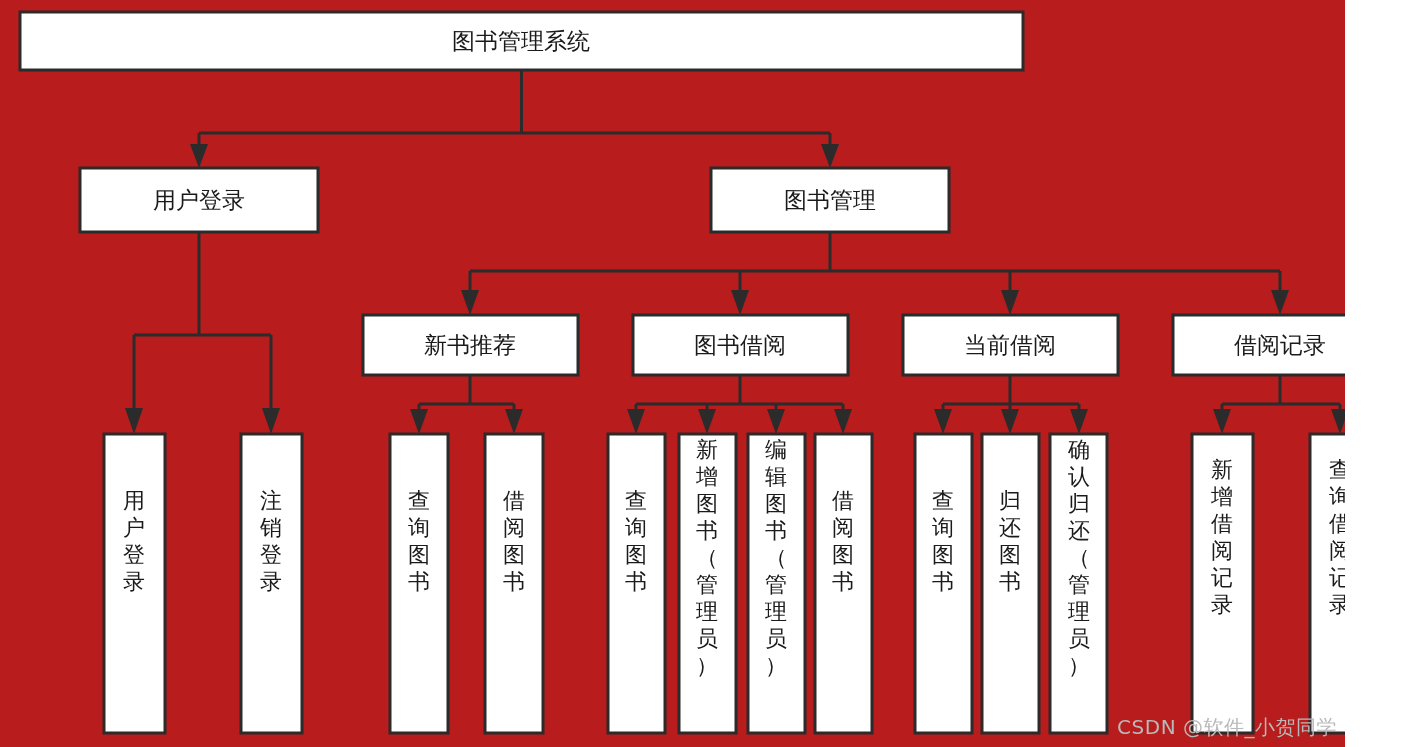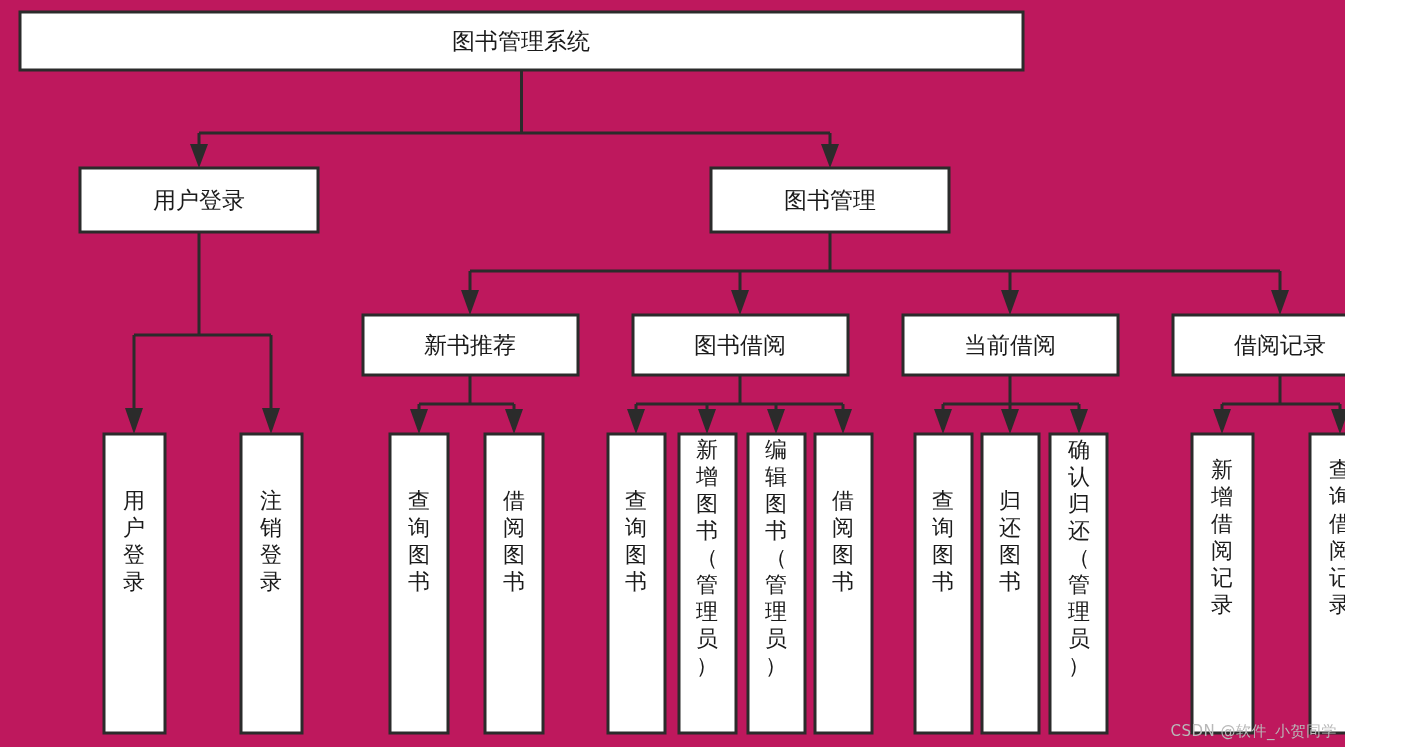--- a/index.html
+++ b/index.html
@@ -8,21 +8,21 @@
     padding: 0;
     background: #ffffff;
   }
   body {
     font-family: "DejaVu Sans", "Liberation Sans", sans-serif;
   }
   #diagram-root {
     position: relative;
     width: 1345px;
     height: 747px;
-    background: #be185d;
+    background: #b91c1c;
     overflow: hidden;
   }
   svg.flow {
     position: absolute;
     left: 0;
     top: 0;
     width: 1405px;
     height: 747px;
     display: block;
   }
@@ -52,21 +52,21 @@
   }
   .arrow-head {
     fill: #2b2b2b;
     stroke: none;
   }
   .watermark {
     position: absolute;
     right: 8px;
     bottom: 6px;
     font-family: "DejaVu Sans", "Liberation Sans", sans-serif;
-    font-size: 15px;
+    font-size: 20px;
     color: #b9b9b9;
     letter-spacing: 0.5px;
     white-space: nowrap;
     user-select: none;
   }
 </style>
 </head>
 <body>
 
 <div id="diagram-root">

